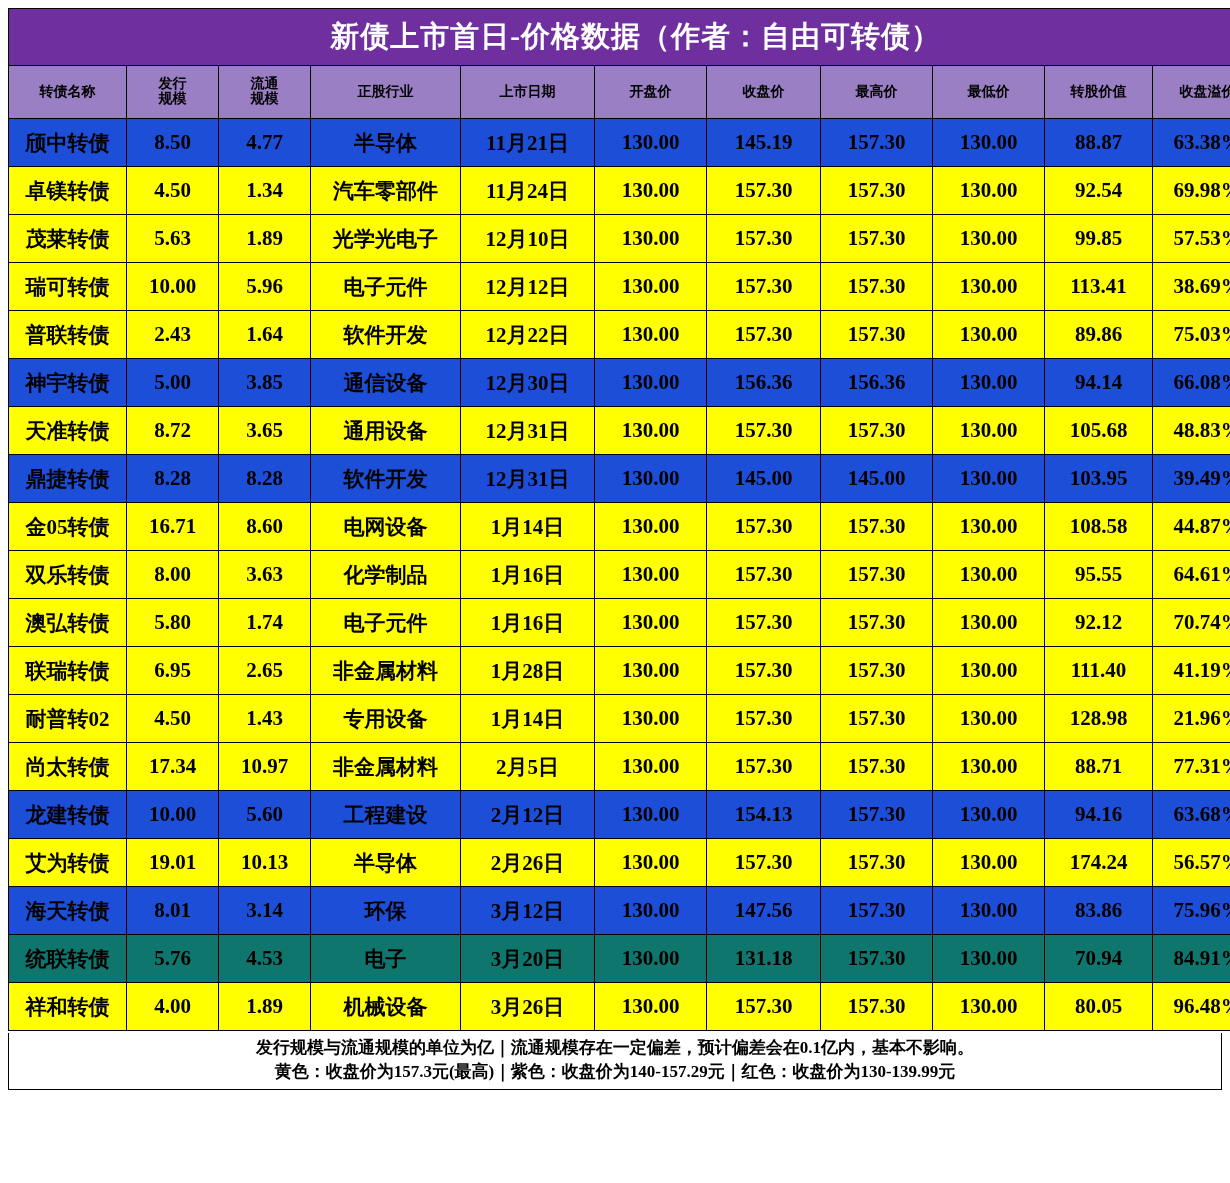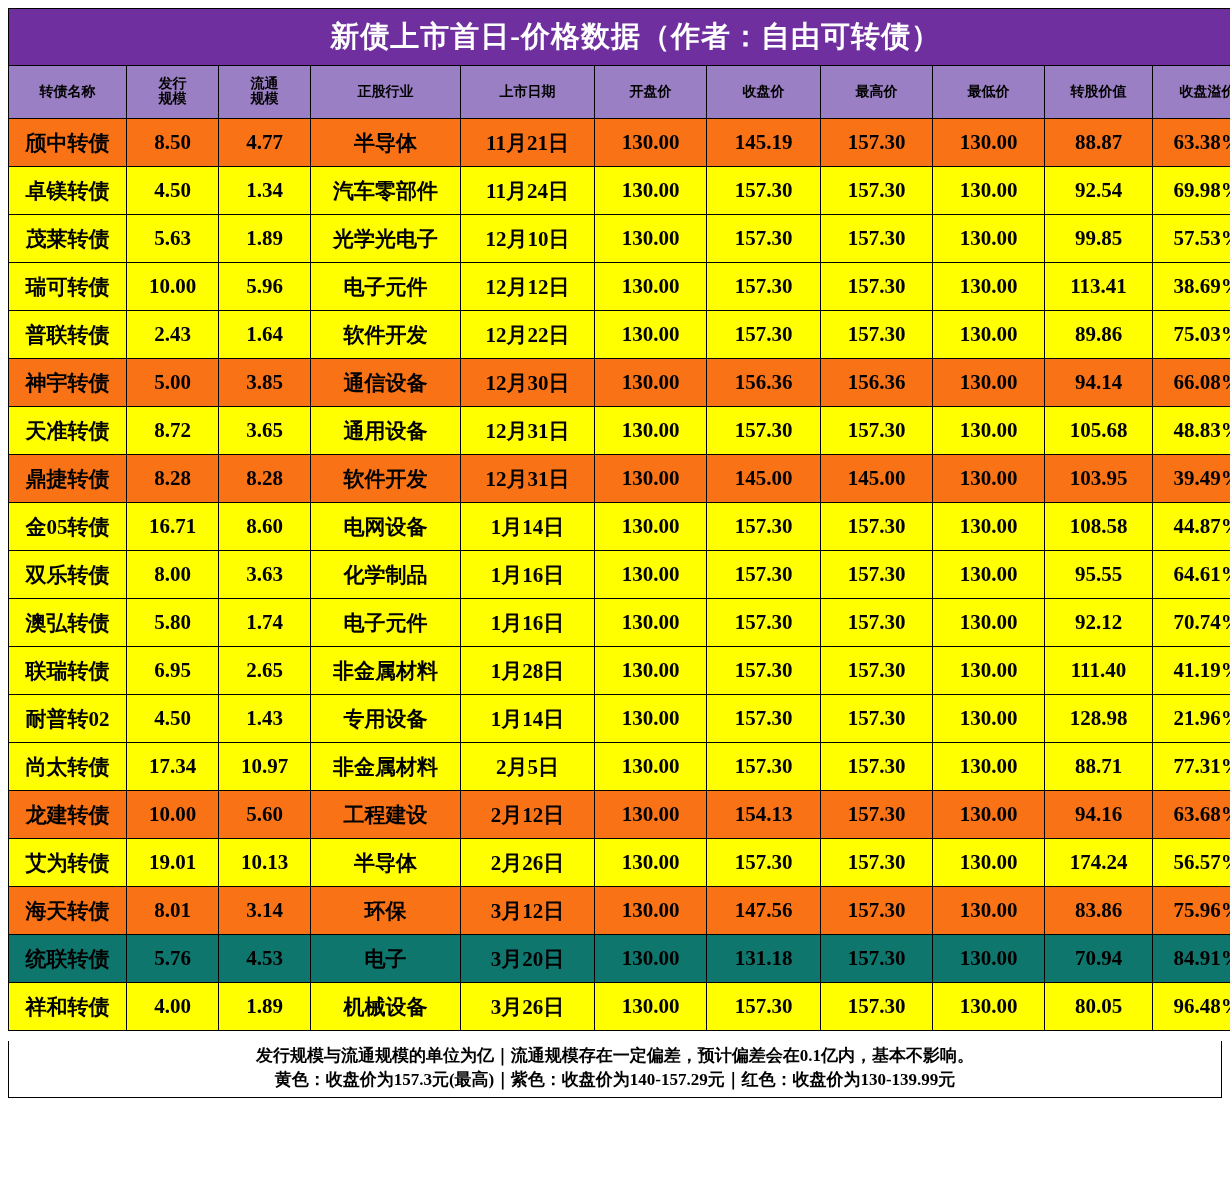--- a/index.html
+++ b/index.html
@@ -50,42 +50,42 @@
     color: #000000;
   }
   .header-row td .two-line {
     display: block;
     line-height: 1.05;
   }
   .data-row td {
     height: 47px;
     font-size: 21px;
   }
-  .row-purple td { background: #f97316; }
+  .row-purple td { background: #1d4ed8; }
   .row-yellow td { background: #ffff00; }
   .row-red td    { background: #0f766e; }
 
   .c-name   { width: 118px; }
   .c-issue  { width: 92px; }
   .c-float  { width: 92px; }
   .c-ind    { width: 150px; }
   .c-date   { width: 134px; }
   .c-open   { width: 112px; }
   .c-close  { width: 114px; }
   .c-high   { width: 112px; }
   .c-low    { width: 112px; }
   .c-val    { width: 108px; }
   .c-prem   { width: 110px; }
 
   .num { text-align: right; padding-right: 12px; }
   .txt { text-align: center; }
   .nm  { text-align: center; }
 
   .footer {
-    margin-top: 10px;
+    margin-top: 2px;
     width: 1214px;
     border: 1px solid #000000;
     border-top: none;
     background: #ffffff;
     text-align: center;
     font-size: 17px;
     font-weight: bold;
     color: #000000;
     line-height: 1.42;
     padding: 3px 0 5px 0;

